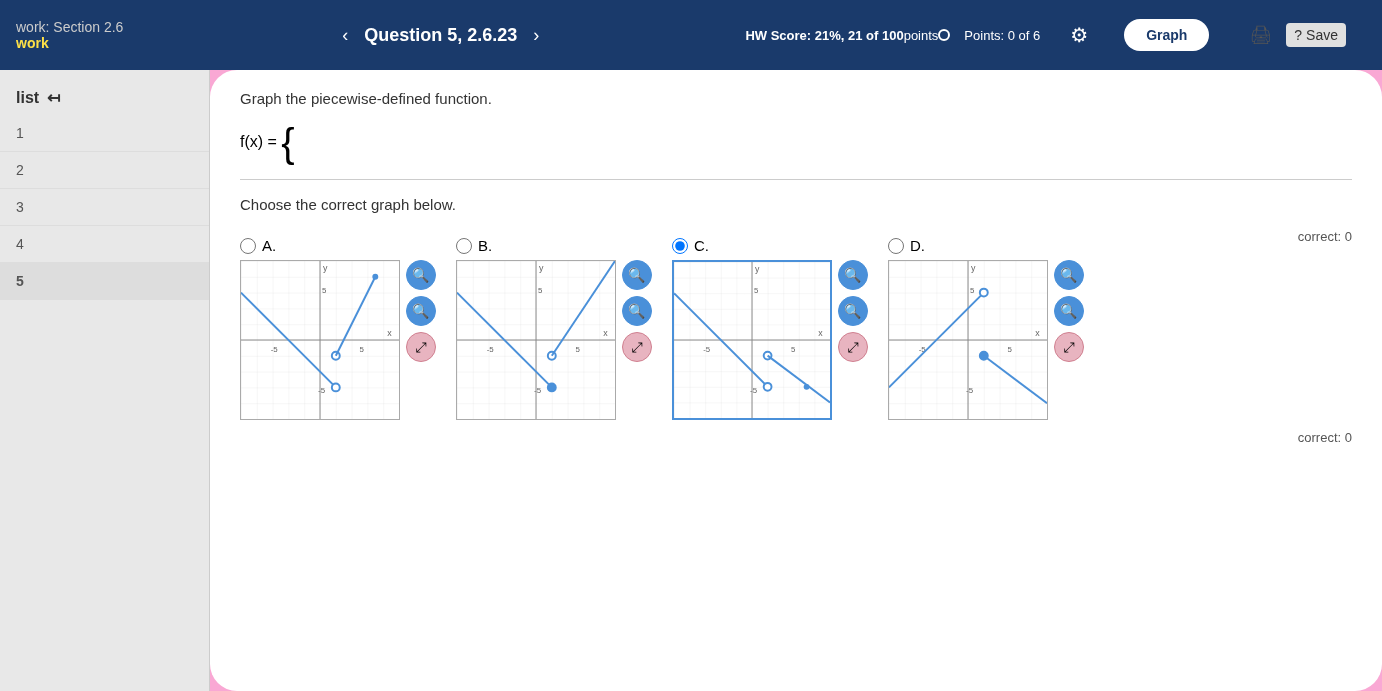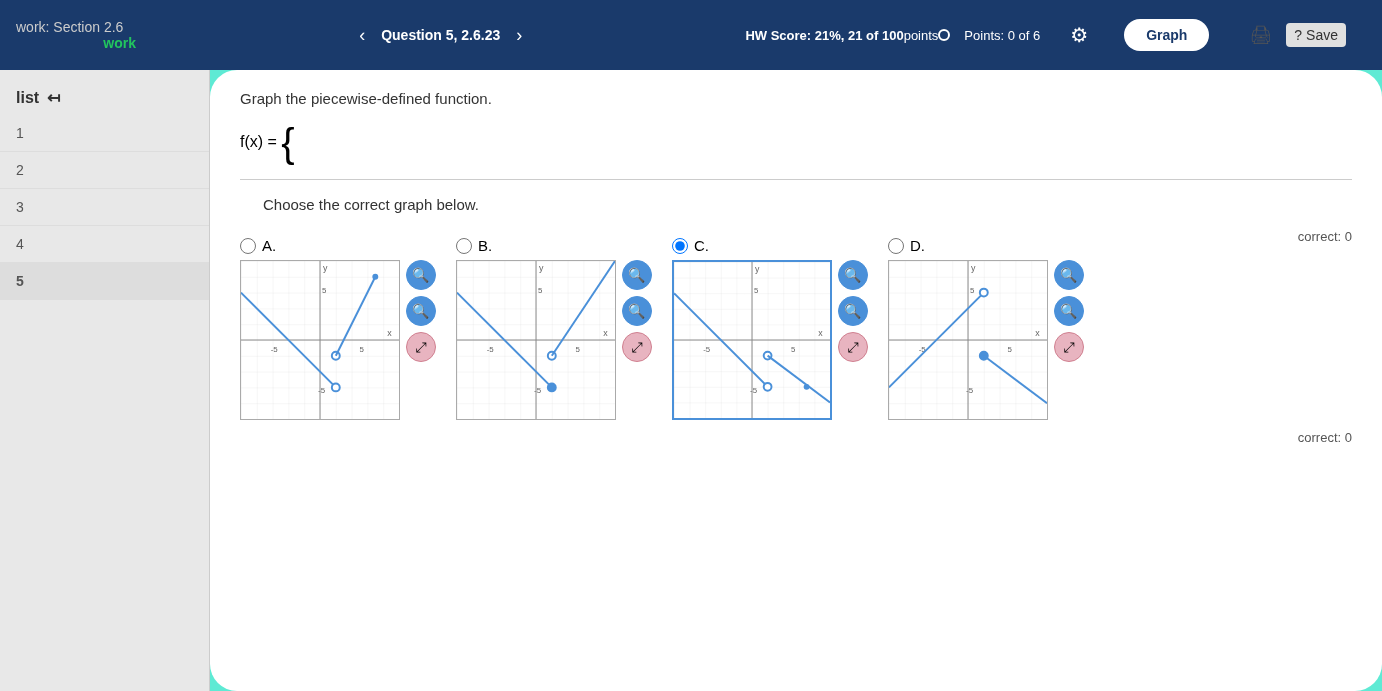--- a/index.html
+++ b/index.html
@@ -28,43 +28,42 @@
     }
 
     .hw-label {
       font-size: 14px;
       color: #ccc;
     }
 
     .hw-title {
       font-size: 14px;
       font-weight: bold;
-      color: #22c55e;
-      text-align: right;
+      color: #fde047;
     }
 
     .question-nav {
       display: flex;
       align-items: center;
       gap: 8px;
       flex: 1;
       justify-content: center;
     }
 
     .nav-btn {
       background: none;
       border: none;
       color: white;
       font-size: 18px;
       cursor: pointer;
       padding: 4px 8px;
     }
 
     .question-title {
-      font-size: 14px;
+      font-size: 18px;
       font-weight: bold;
       color: white;
     }
 
     .score-section {
       display: flex;
       flex-direction: row;
       align-items: flex-start;
       color: white;
       font-size: 13px;
@@ -115,21 +114,21 @@
       font-size: 14px;
       background: #e0e0e0;
       border: none;
       padding: 4px 8px;
       border-radius: 4px;
       cursor: pointer;
     }
 
     .main-layout {
       display: flex;
-      background: #5eead4;
+      background: #f9a8d4;
       min-height: 621px;
       justify-content: flex-end;
     }
 
     .sidebar {
       width: 210px;
       background: #e8e8e8;
       border-right: 1px solid #ccc;
       padding: 10px 0;
     }
@@ -201,21 +200,20 @@
     .divider-line {
       border: none;
       border-top: 1px solid #ccc;
       margin: 16px 0;
     }
 
     .choose-text {
       font-size: 15px;
       color: #333;
       margin-bottom: 16px;
-      margin-left: 23px;
     }
 
     .graphs-row {
       display: flex;
       gap: 20px;
       align-items: flex-start;
       flex-wrap: wrap;
     }
 
     .graph-option {

